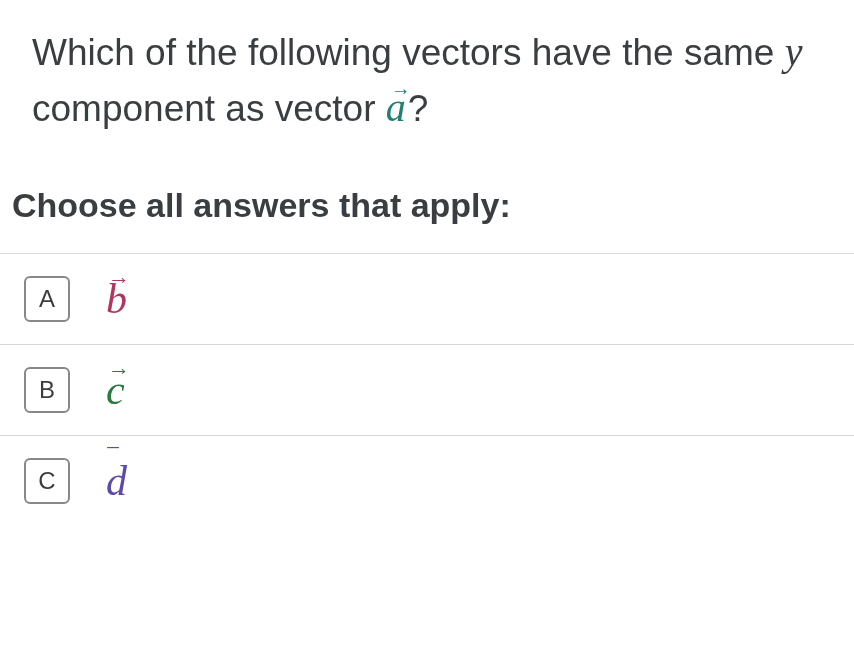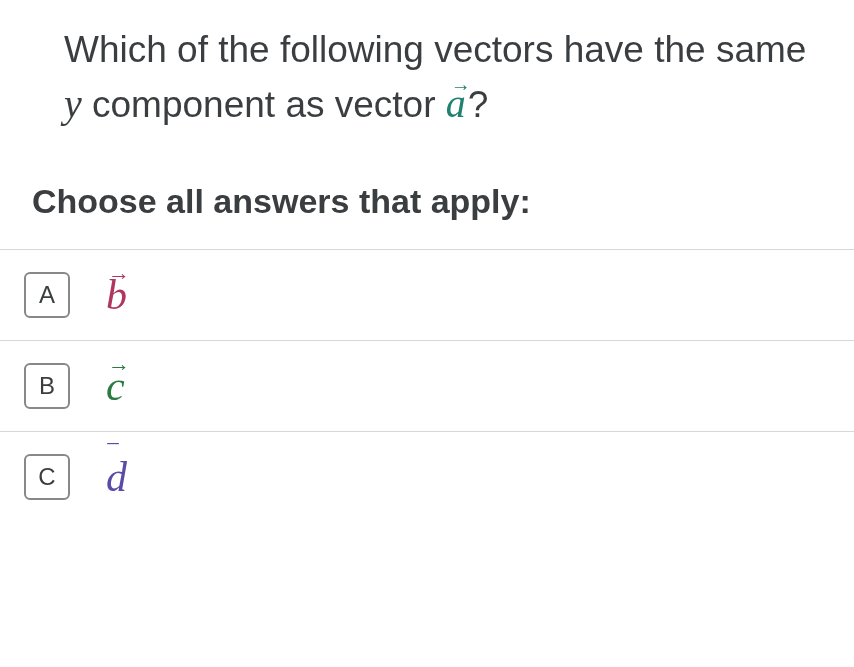--- a/index.html
+++ b/index.html
@@ -13,21 +13,20 @@
       width: 854px;
       height: 667px;
       overflow: hidden;
     }
     .question-text {
       padding: 24px 32px 20px 32px;
       font-size: 37px;
       line-height: 1.4;
       color: #3b3e40;
       font-weight: 400;
-      margin-left: 32px;
     }
     .math-italic {
       font-family: "Times New Roman", Georgia, serif;
       font-style: italic;
       font-size: 40px;
     }
     .vector-a {
       position: relative;
       display: inline-block;
       font-family: "Times New Roman", Georgia, serif;
@@ -38,21 +37,21 @@
     }
     .vector-a .arrow {
       position: absolute;
       top: -6px;
       left: 5px;
       font-style: normal;
       font-size: 20px;
       color: #208170;
     }
     .instruction {
-      padding: 30px 32px 28px 32px;
+      padding: 30px 32px 28px 12px;
       font-size: 34px;
       color: #3b3e40;
       font-weight: 700;
     }
     .options {
       border-top: 1px solid #d6d8da;
     }
     .option-row {
       display: flex;
       align-items: center;

